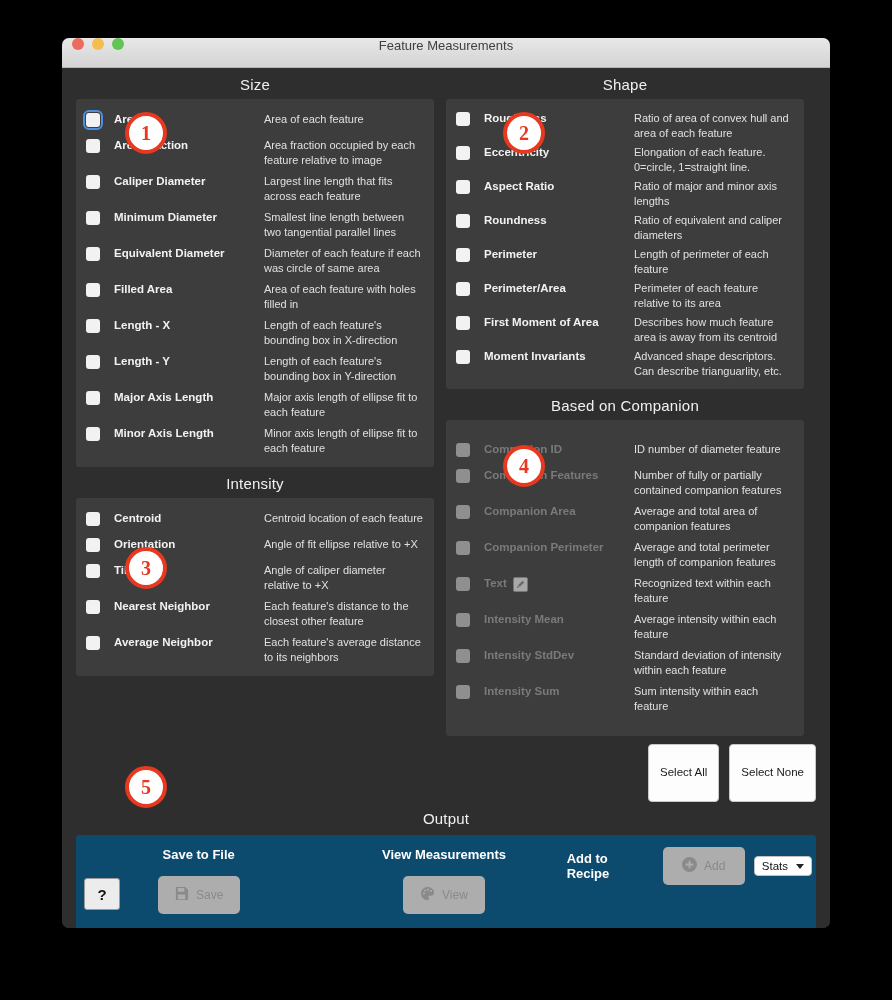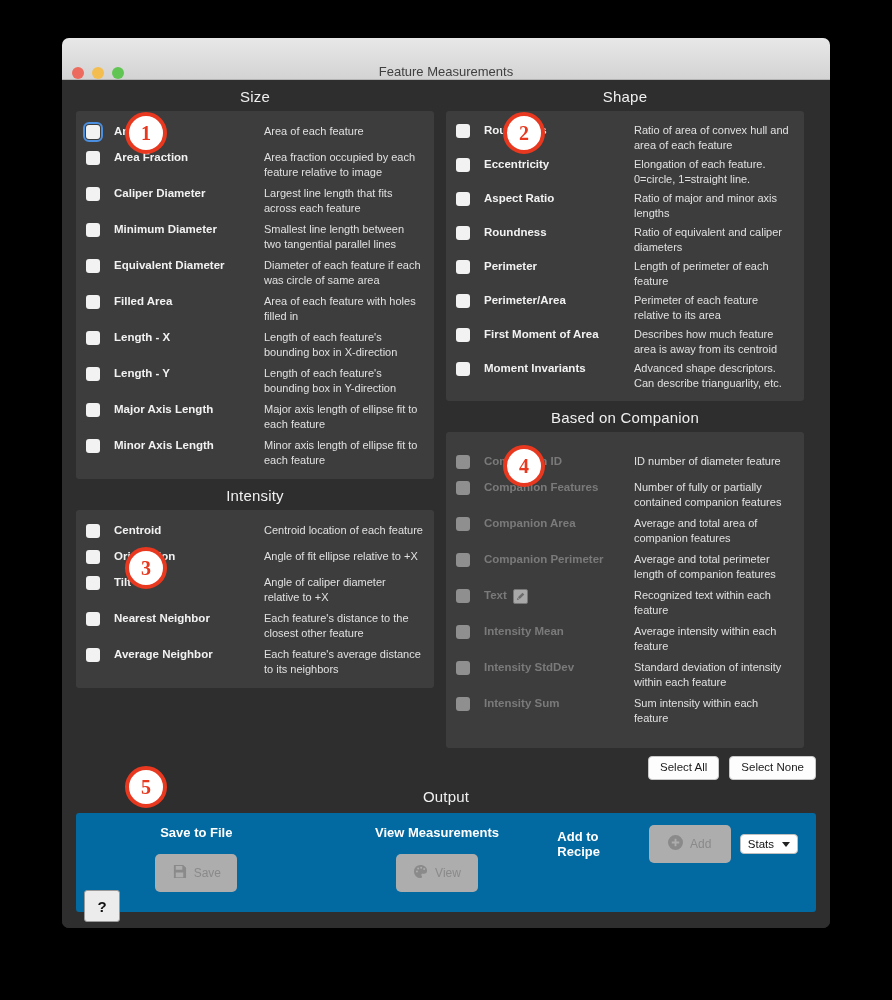--- a/index.html
+++ b/index.html
@@ -28,25 +28,25 @@
     width: 768px;
     height: 890px;
     background: #2e2e2e;
     border-radius: 7px;
     overflow: hidden;
     box-shadow: 0 3px 16px rgba(0,0,0,.9);
   }
 
   
   #title-bar {
-    height: 42px;
+    height: 30px;
     background: linear-gradient(to bottom, #e8e8e8 0%, #d3d3d3 100%);
     border-bottom: 1px solid #b4b4b4;
     display: flex;
-    align-items: flex-end;
+    align-items: flex-start;
     position: relative;
   }
   .traffic-lights {
     display: flex;
     gap: 8px;
     padding-left: 10px;
   }
   .light { width: 12px; height: 12px; border-radius: 50%; }
   .light.red    { background: #ed6a5e; }
   .light.yellow { background: #f4bd4f; }
@@ -153,32 +153,32 @@
     justify-content: flex-end;
     gap: 10px;
     padding: 8px 14px 0 14px;
   }
   .pill-btn {
     background: #fdfdfd;
     color: #1a1a1a;
     font-size: 11.5px;
     border: 1px solid #c8c8c8;
     border-radius: 4px;
-    padding: 4px 11px;
+    padding: 21px 11px;
     cursor: pointer;
     line-height: 1.2;
   }
 
   
   #output-wrap { padding: 0 14px; margin-top: 2px; }
   #output-panel {
-    background: #0369a1;
+    background: #0c4a6e;
     border-radius: 3px;
     display: flex;
-    padding: 12px 18px 20px 0;
+    padding: 12px 4px 20px 0;
   }
   .out-col {
     flex: 1;
     display: flex;
     flex-direction: column;
     align-items: center;
     gap: 14px;
   }
   .out-heading {
     font-size: 13px;

